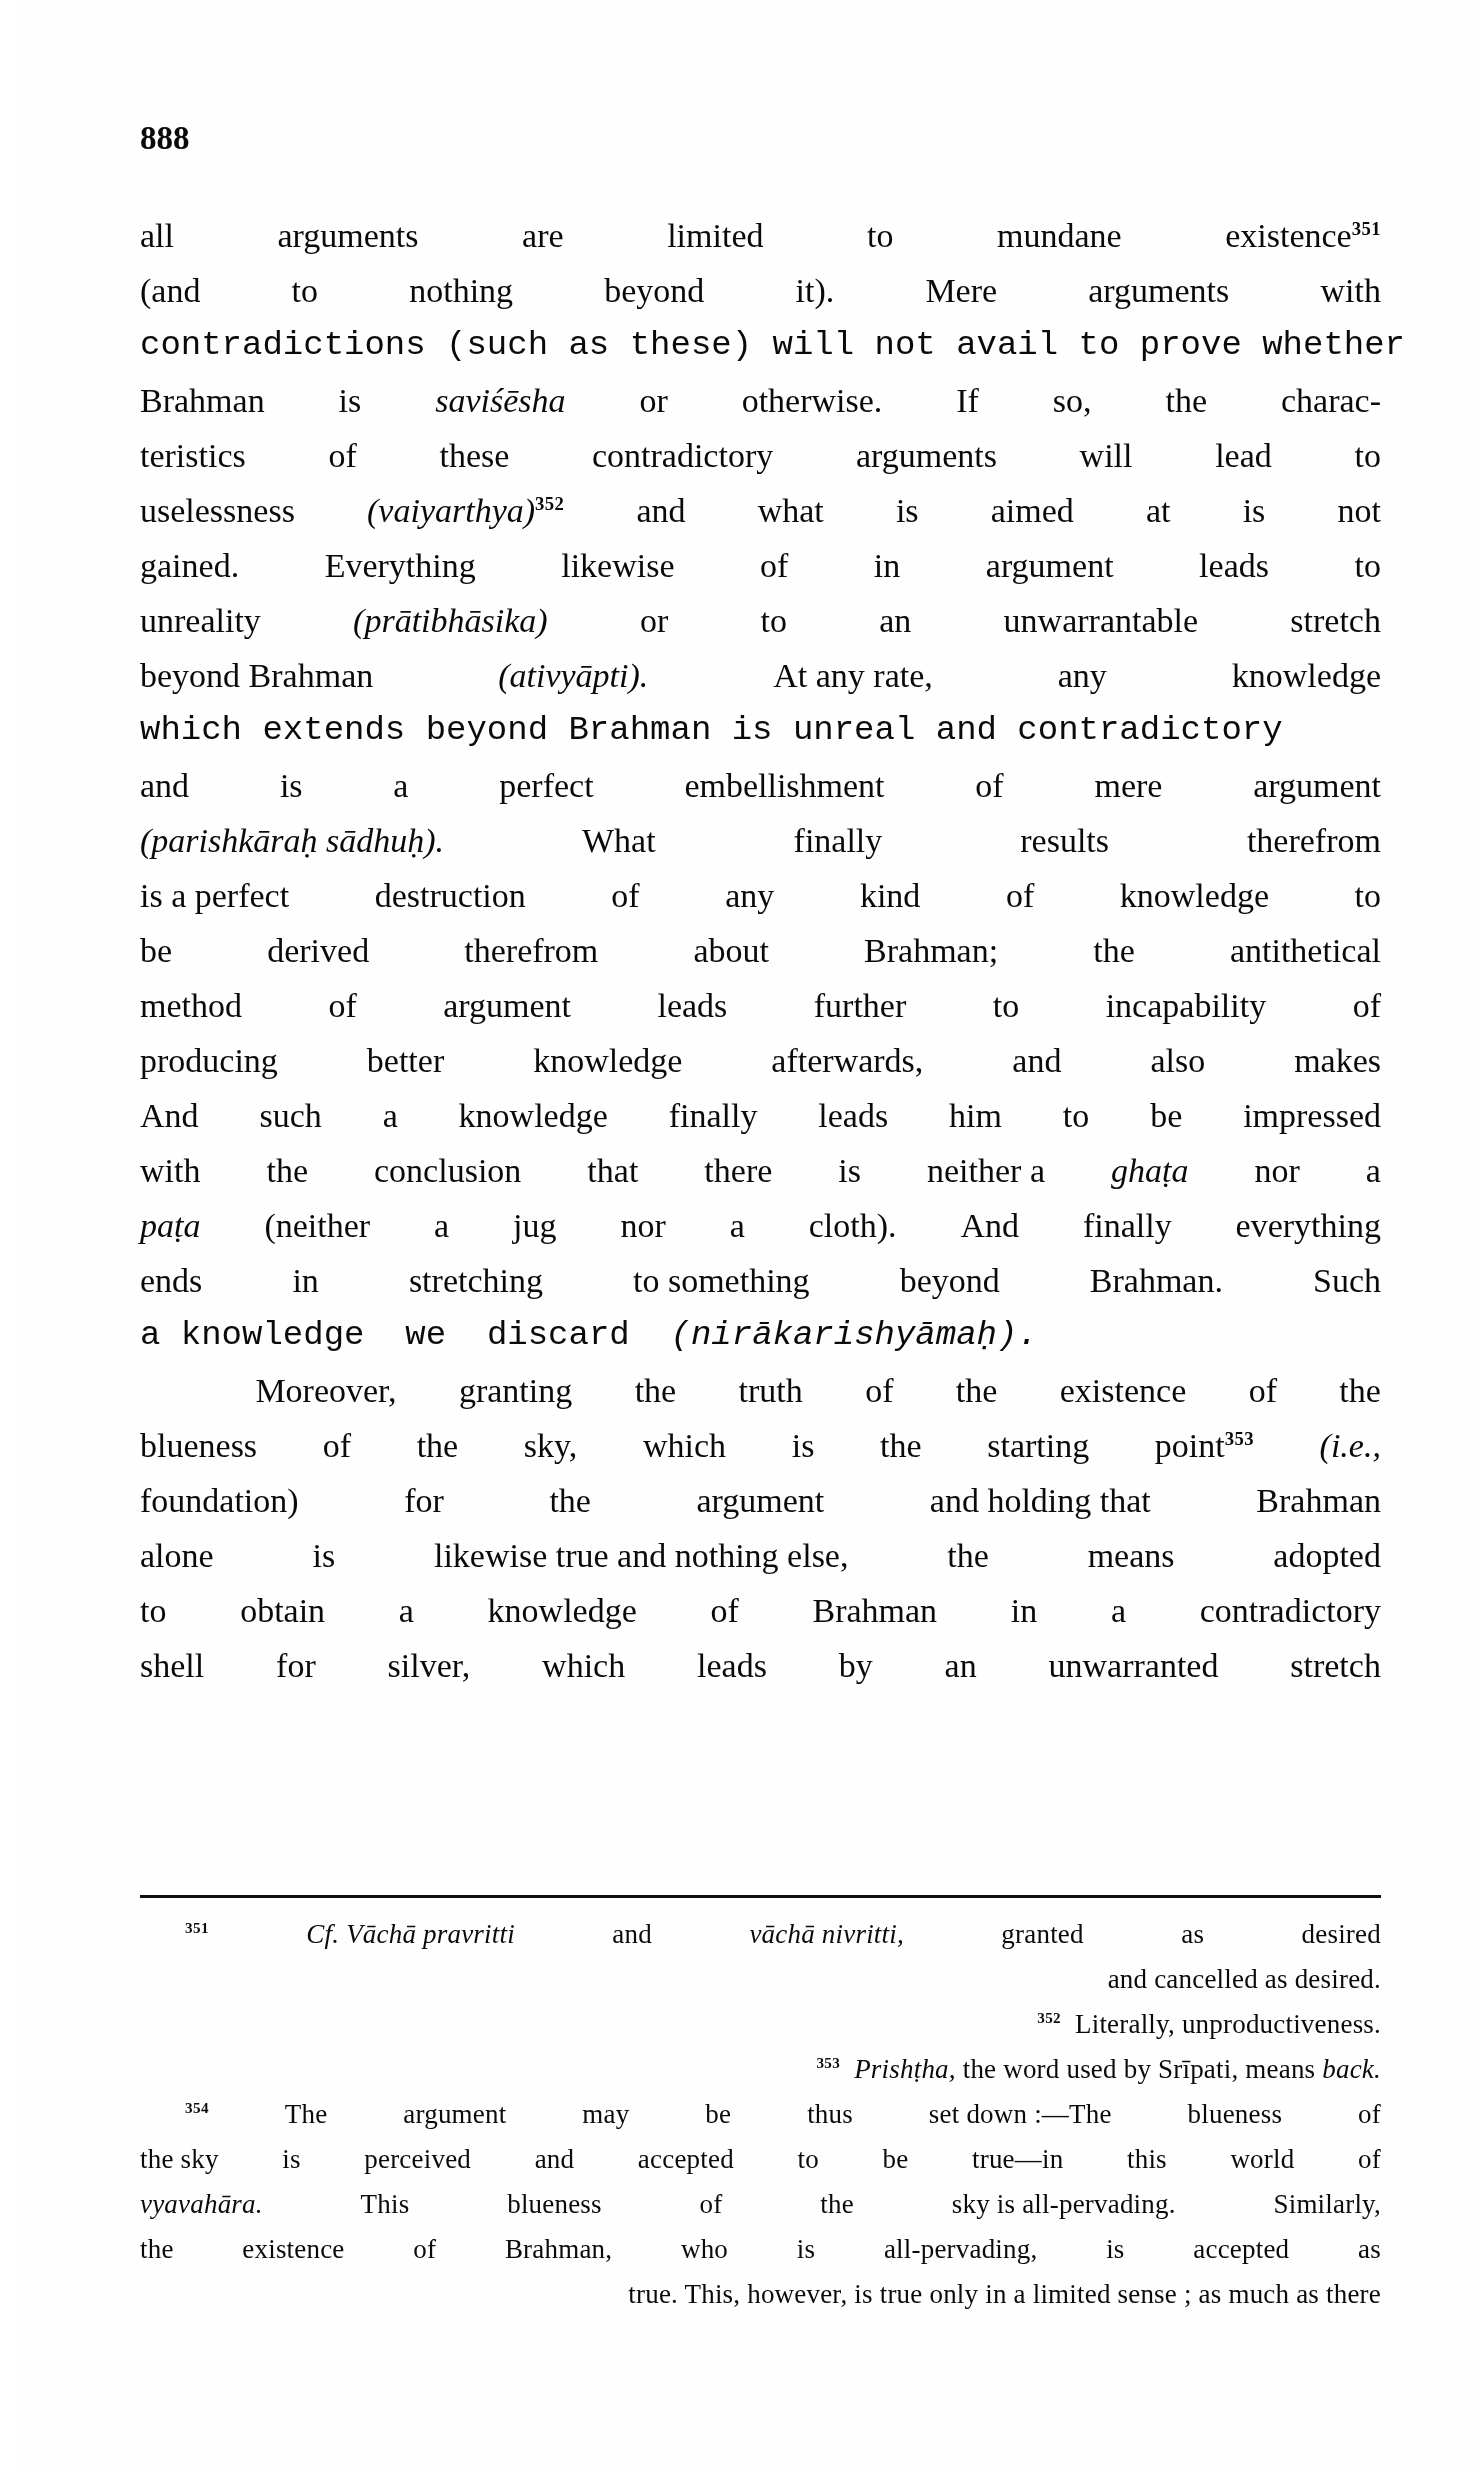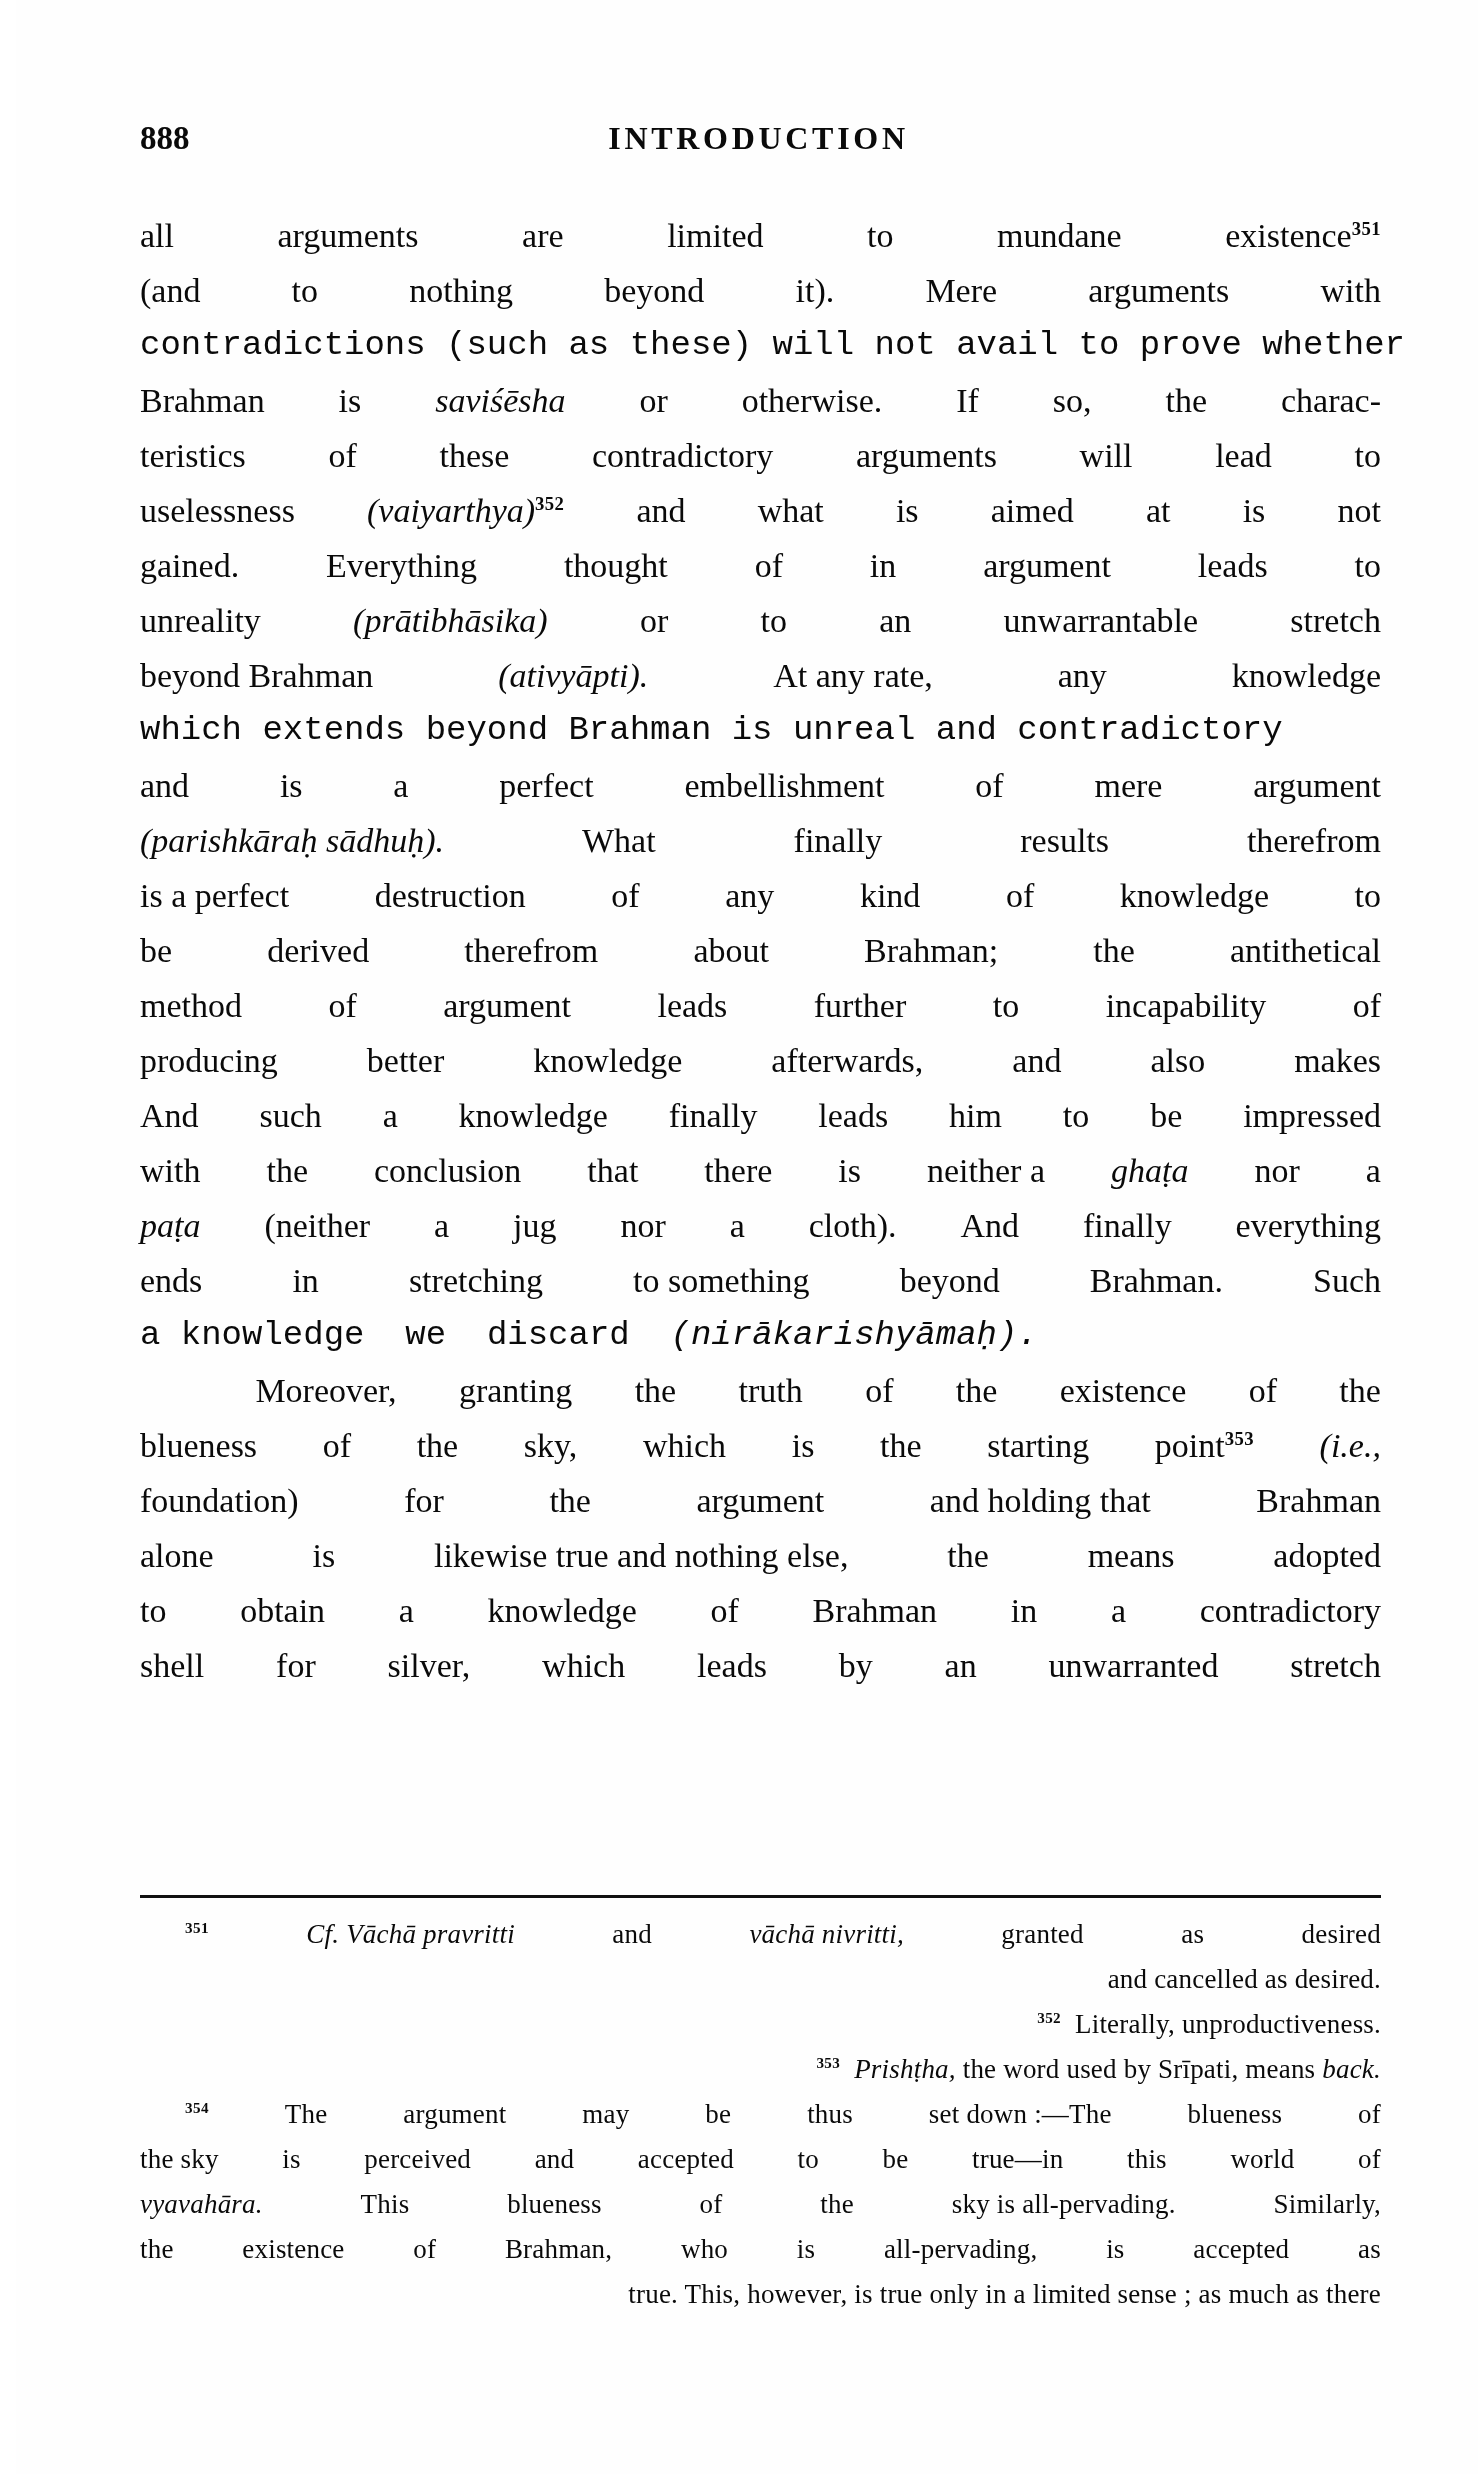--- a/index.html
+++ b/index.html
@@ -136,21 +136,20 @@
     pointer-events: none;
   }
 </style>
 </head>
 <body>
 
 <div class="page">
 
   <div class="running-head">
     <div class="folio">888</div>
-    <div class="head-title">INTRODUCTION</div>
   </div>
 
   <div class="body-block">
 
     <div class="tline j">
         <span>all</span>
         <span>arguments</span>
         <span>are</span>
         <span>limited</span>
         <span>to</span>
@@ -202,21 +201,21 @@
         <span>is</span>
         <span>aimed</span>
         <span>at</span>
         <span>is</span>
         <span>not</span>
       </div>
 
     <div class="tline j">
         <span>gained.</span>
         <span>Everything</span>
-        <span>thought</span>
+        <span>likewise</span>
         <span>of</span>
         <span>in</span>
         <span>argument</span>
         <span>leads</span>
         <span>to</span>
       </div>
 
     <div class="tline j">
         <span>unreality</span>
         <span class="it">(prātibhāsika)</span>

